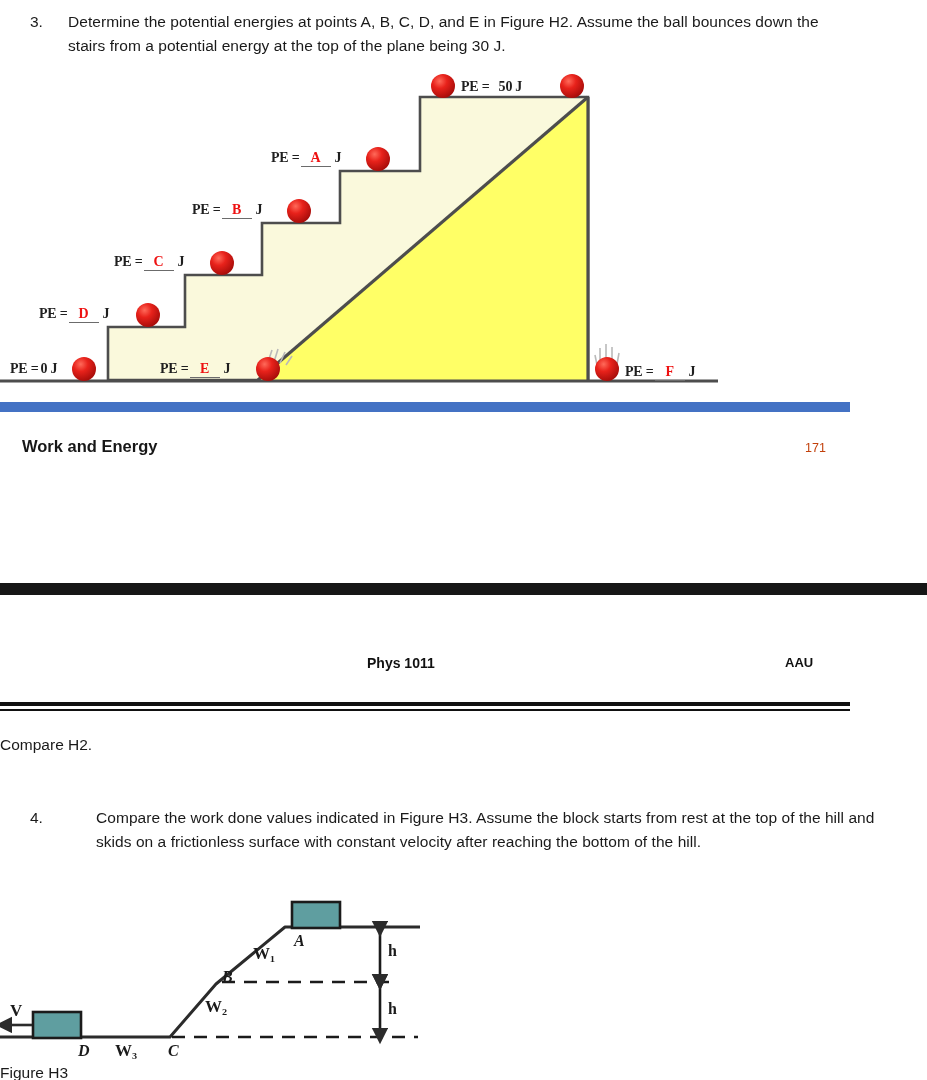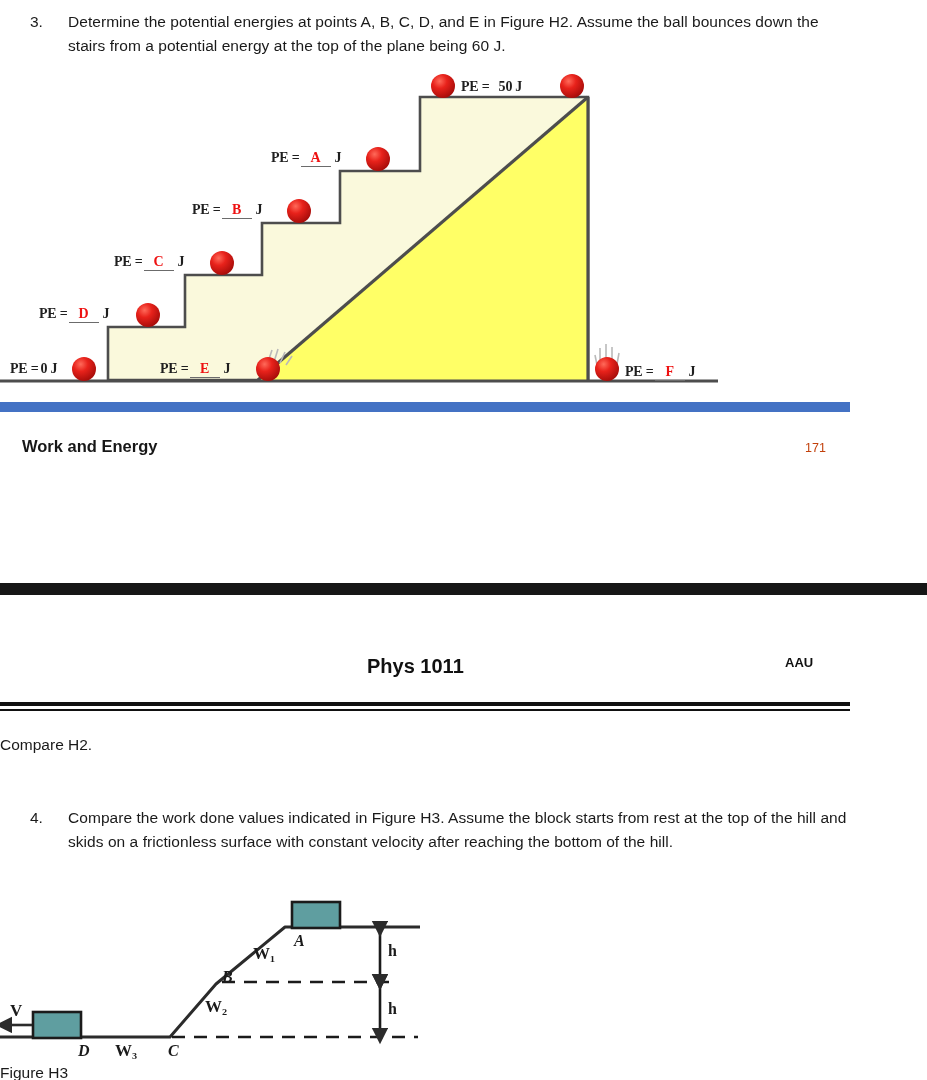--- a/index.html
+++ b/index.html
@@ -33,21 +33,21 @@
   .q-body {
     font-size: 15.5px;
     line-height: 24px;
     color: #1a1a1a;
     letter-spacing: 0.05px;
   }
 
   #question-3 { left: 30px; top: 10px; width: 845px; }
   #question-3 .q-body { width: 790px; }
   #question-4 { left: 30px; top: 806px; width: 845px; }
-  #question-4 .q-body { width: 790px; }
+  #question-4 .q-body { width: 790px; margin-left: 28px; }
 
   
   #figure-h2 {
     position: absolute;
     left: 0px;
     top: 72px;
     width: 927px;
     height: 320px;
   }
   #figure-h2 svg { display: block; }
@@ -114,21 +114,21 @@
     top: 655px;
     width: 850px;
     height: 38px;
   }
   #page-header .h-left {
     position: absolute; left: 0px; top: 0px;
     font-size: 19px; font-weight: bold; color: #111;
   }
   #page-header .h-mid {
     position: absolute; left: 367px; top: 0px;
-    font-size: 20px; font-weight: bold; color: #111;
+    font-size: 14px; font-weight: bold; color: #111;
   }
   #page-header .h-right {
     position: absolute; left: 785px; top: 0px;
     font-size: 13px; font-weight: bold; color: #111;
   }
   #header-rule-thick {
     position: absolute; left: 0px; top: 702px;
     width: 850px; height: 4px; background: #111;
   }
   #header-rule-thin {
@@ -165,21 +165,21 @@
     font-family: "Liberation Serif", serif;
     font-weight: bold;
     fill: #1b1b1b;
   }
 </style>
 </head>
 <body>
 
 <div class="question" id="question-3">
   <div class="q-num">3.</div>
-  <div class="q-body">Determine the potential energies at points A, B, C, D, and E in Figure H2. Assume the ball bounces down the stairs from a potential energy at the top of the plane being 60 J.</div>
+  <div class="q-body">Determine the potential energies at points A, B, C, D, and E in Figure H2. Assume the ball bounces down the stairs from a potential energy at the top of the plane being 30 J.</div>
 </div>
 
 <div id="figure-h2">
   <svg width="927" height="320" viewBox="0 0 927 320" xmlns="http://www.w3.org/2000/svg">
 
     <path d="M 108 308
              L 108 255
              L 185 255
              L 185 203
              L 262 203

